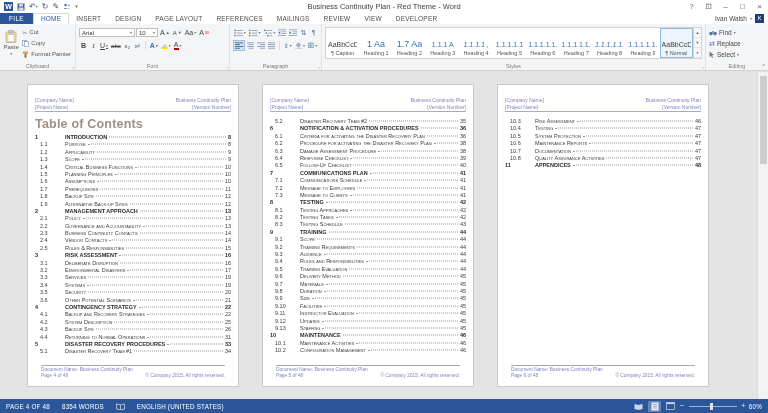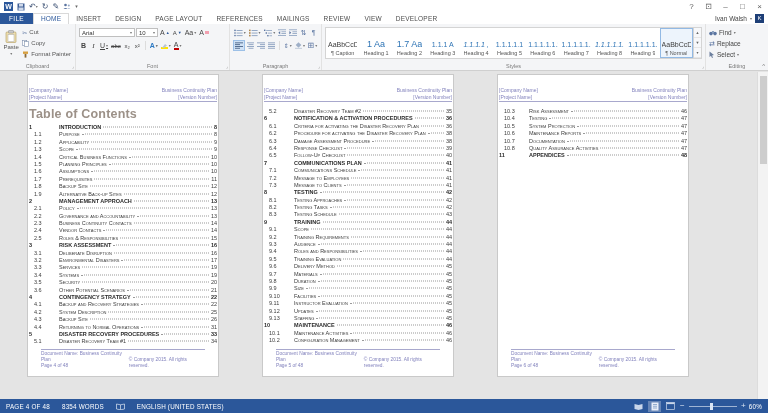--- a/index.html
+++ b/index.html
@@ -52,21 +52,21 @@
   .sitem.selected{border:1px solid #92b9e4;background:#edf4fc;}
   .galscroll{width:8px;display:flex;flex-direction:column;border:1px solid #d4d4d4;border-left:none;background:#f7f8fa;}
   .gsbtn{flex:1;font-size:4px;text-align:center;color:#666;display:flex;align-items:center;justify-content:center;border-bottom:1px solid #e6e6e6;}
 
   
   .ebtn{display:flex;align-items:center;gap:2px;font-size:6.5px;color:#444;height:11px;white-space:nowrap;}
   .ribbon-collapse{position:absolute;right:3px;bottom:1px;font-size:6px;color:#777;line-height:6px;}
 
   
   .docarea{position:absolute;top:72px;left:0;right:0;bottom:14px;background:#e4e4e4;}
-  .page{position:absolute;top:2px;width:192px;height:303px;background:#fff;border:1px solid #c9c9c9;padding:12px 1px 0;}
+  .page{position:absolute;top:12px;width:212px;height:303px;background:#fff;border:1px solid #c9c9c9;padding:12px 7px 0;}
   .phead{display:flex;justify-content:space-between;font-size:5px;line-height:6.5px;color:#8282bd;
          border-bottom:1px solid #a8a8cd;padding-bottom:1px;}
   .ph-r{text-align:right;}
   .ptitle{font-size:12.5px;font-weight:bold;color:#9c9188;margin:5px 0 3px;letter-spacing:.2px;}
   .toc{margin-top:2px;}
   .toc.mt{margin-top:6px;}
   .trow{display:flex;align-items:baseline;height:7.4px;font-size:5.5px;color:#3c3c3c;}
   .trow.lvl1{font-weight:bold;color:#2b2b2b;}
   .lvl1 .ttxt{text-transform:uppercase;}
   .lvl2 .ttxt{font-variant:small-caps;}
@@ -113,20 +113,21 @@
       <span class="qicon">
         <svg width="8" height="7">
             <circle cx="2.5" cy="2" r="1.3" fill="#5a74a0"></circle>
             <path d="M0.5 6 Q2.5 3.8 4.5 6 Z" fill="#5a74a0"></path>
             <circle cx="5.8" cy="2.4" r="1" fill="#93a7c6"></circle>
             <path d="M4.4 6 Q5.8 4.4 7.4 6 Z" fill="#93a7c6"></path>
           </svg>
       </span>
       <span class="qicon" style="font-size:5px;color:#666;">▾</span>
     </div>
+    <div class="win-title">Business Continuity Plan - Red Theme - Word</div>
     <div class="winctl">
       <span class="wbtn">?</span>
       <span class="wbtn">⊡</span>
       <span class="wbtn">–</span>
       <span class="wbtn">□</span>
       <span class="wbtn">×</span>
     </div>
   </div>
 
   <div class="tabrow">

